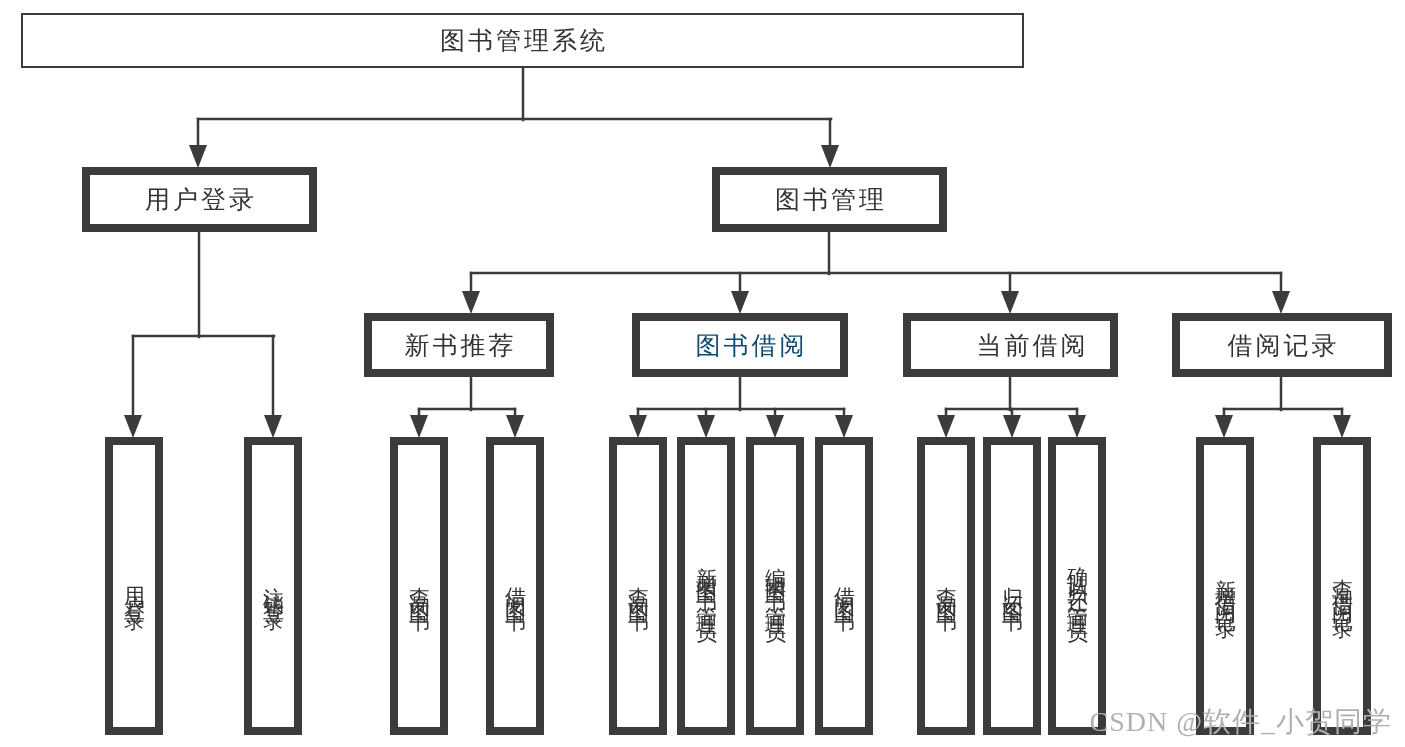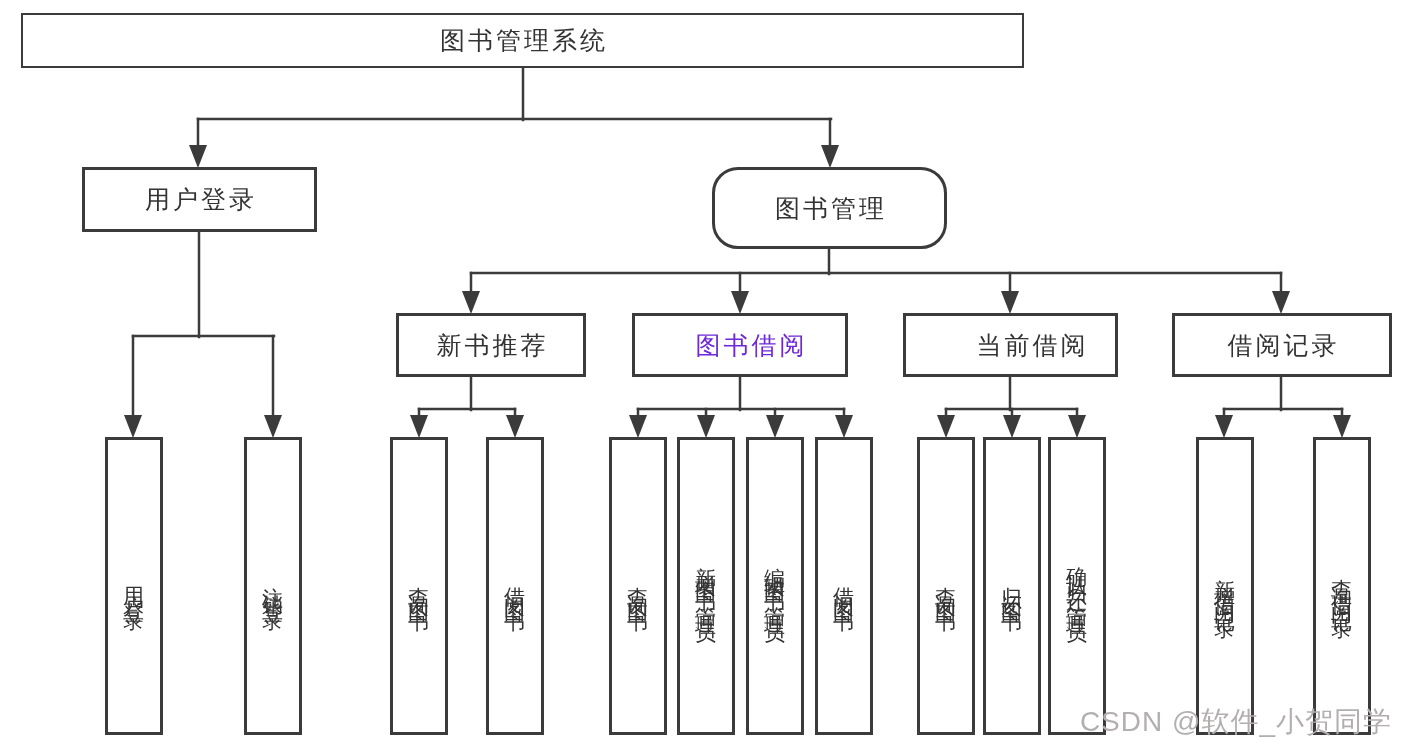--- a/index.html
+++ b/index.html
@@ -1,46 +1,46 @@
 <!DOCTYPE html>
 <html><head>
 <meta charset="utf-8">
 <style>
   html,body{margin:0;padding:0;background:#fff;}
   #canvas{
     position:relative;
     width:1405px;height:747px;
     background:#ffffff;
-    font-family:Liberation Sans, sans-serif;
+    font-family:Liberation Serif, serif;
     overflow:hidden;
   }
   #wires{position:absolute;left:0;top:0;width:1405px;height:747px;}
   .box{
     position:absolute;
     box-sizing:border-box;
-    border:3px solid #0c4a6e;
+    border:8px solid #0c4a6e;
     background:#ffffff;
     display:flex;align-items:center;justify-content:center;
     color:#333333;
   }
   .hlabel{font-size:25px;letter-spacing:3px;text-indent:3px;white-space:nowrap;}
   .vbox .vlabel{
     writing-mode:vertical-rl;
     text-orientation:mixed;
     font-size:21px;
     letter-spacing:8px;
     line-height:1;
   }
   
   .b-root{left:21px;top:13px;width:1003px;height:55px;border-width:2.5px;}
   
   .b-l2-0{left:82px;top:167px;width:235px;height:65px;}
-  .b-l2-1{left:712px;top:167px;width:235px;height:82px;border-radius:26px;}
+  .b-l2-1{left:712px;top:167px;width:235px;height:65px;}
   
-  .b-l3-0{left:364px;top:313px;width:190px;height:64px;margin-left:32px;}
+  .b-l3-0{left:364px;top:313px;width:190px;height:64px;}
   .b-l3-1{left:632px;top:313px;width:216px;height:64px;}
   .b-l3-2{left:903px;top:313px;width:215px;height:64px;padding-left:41px;}
   .b-l3-3{left:1172px;top:313px;width:220px;height:64px;}
   
   .vbox{top:437px;width:58px;height:298px;}
   .b-g1-0{left:105px;} .b-g1-1{left:244px;}
   .b-g2-0{left:390px;} .b-g2-1{left:486px;}
   .b-g3-0{left:609px;} .b-g3-1{left:677px;} .b-g3-2{left:746px;} .b-g3-3{left:815px;}
   .b-g4-0{left:917px;} .b-g4-1{left:983px;} .b-g4-2{left:1048px;}
   .b-g5-0{left:1196px;} .b-g5-1{left:1313px;}
@@ -122,21 +122,21 @@
   <div class="box b-l2-0" style="border-color: rgb(59, 59, 59); color: rgb(51, 51, 51);">
     <span class="hlabel">用户登录</span>
   </div>
   <div class="box b-l2-1" style="border-color: rgb(59, 59, 59); color: rgb(51, 51, 51);">
     <span class="hlabel">图书管理</span>
   </div>
 
   <div class="box b-l3-0" style="border-color: rgb(59, 59, 59); color: rgb(51, 51, 51);">
     <span class="hlabel">新书推荐</span>
   </div>
-  <div class="box b-l3-1" style="border-color: rgb(59, 59, 59); color: #6d28d9; padding-left: 20px;">
+  <div class="box b-l3-1" style="border-color: rgb(59, 59, 59); color: #0c4a6e; padding-left: 20px;">
     <span class="hlabel">图书借阅</span>
   </div>
   <div class="box b-l3-2" style="border-color: rgb(59, 59, 59); color: rgb(51, 51, 51);">
     <span class="hlabel">当前借阅</span>
   </div>
   <div class="box b-l3-3" style="border-color: rgb(59, 59, 59); color: rgb(51, 51, 51);">
     <span class="hlabel">借阅记录</span>
   </div>
 
   <div class="box vbox b-g1-0" style="border-color: rgb(59, 59, 59); color: rgb(51, 51, 51);">

